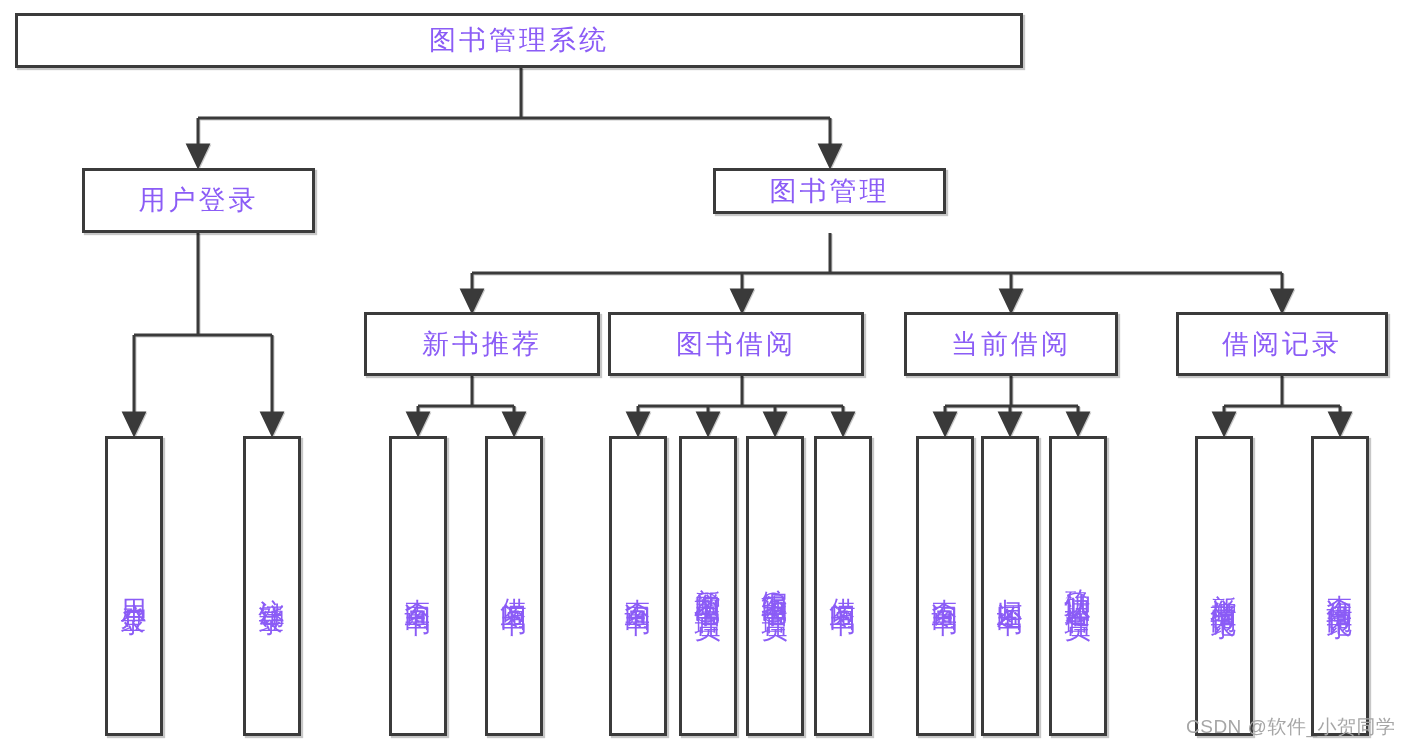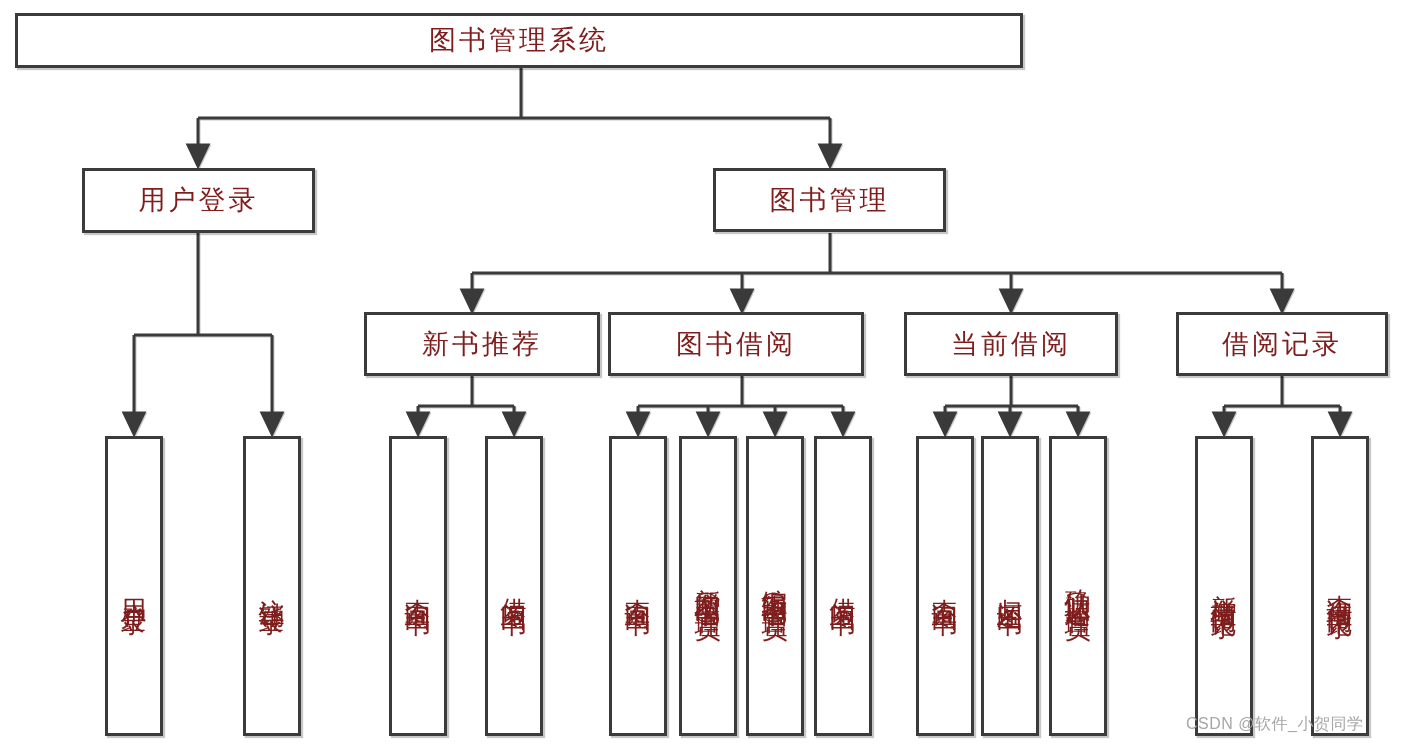--- a/index.html
+++ b/index.html
@@ -19,41 +19,41 @@
   }
   .box {
     position: absolute;
     box-sizing: border-box;
     background: #ffffff;
     border: 3px solid #3b3b3b;
     display: flex;
     align-items: center;
     justify-content: center;
     box-shadow: 2px 2px 1px rgba(0,0,0,0.22);
-    color: #7f1d1d;
+    color: #8b5cf6;
   }
   .box .label-h {
     font-size: 27px;
     letter-spacing: 3px;
     white-space: nowrap;
     line-height: 1;
   }
   .box .label-v {
     writing-mode: vertical-rl;
     text-orientation: mixed;
     font-size: 26px;
     letter-spacing: 4px;
     line-height: 1;
     white-space: nowrap;
   }
   .watermark {
     position: absolute;
     left: 1186px;
     top: 714px;
-    font-size: 16px;
+    font-size: 19px;
     color: #a6a6a6;
     white-space: nowrap;
     z-index: 6;
     letter-spacing: 0.5px;
   }
 </style>
 </head>
 <body>
 
 <div class="stage">
@@ -136,21 +136,21 @@
     </g>
   </svg>
 
   <div class="box" style="left:15px; top:13px; width:1008px; height:55px;">
     <span class="label-h">图书管理系统</span>
   </div>
 
   <div class="box" style="left:82px; top:168px; width:233px; height:65px;">
     <span class="label-h">用户登录</span>
   </div>
-  <div class="box" style="left:713px; top:168px; width:233px; height:64px;">
+  <div class="box" style="left:713px; top:168px; width:233px; height:46px;">
     <span class="label-h">图书管理</span>
   </div>
 
   <div class="box" style="left:364px; top:312px; width:236px; height:64px;">
     <span class="label-h">新书推荐</span>
   </div>
   <div class="box" style="left:608px; top:312px; width:256px; height:64px;">
     <span class="label-h">图书借阅</span>
   </div>
   <div class="box" style="left:1176px; top:312px; width:212px; height:64px;">

